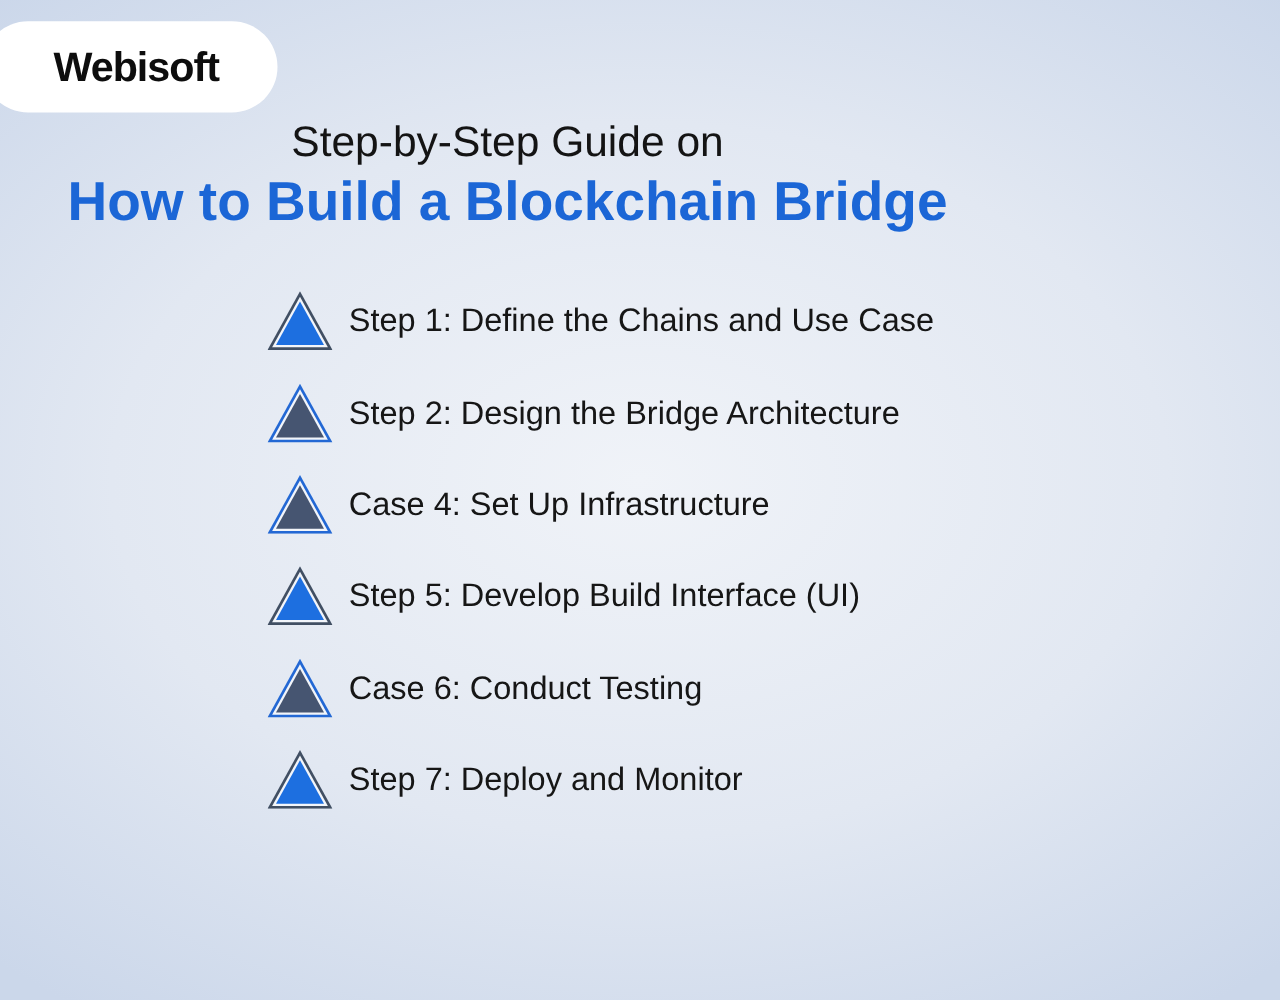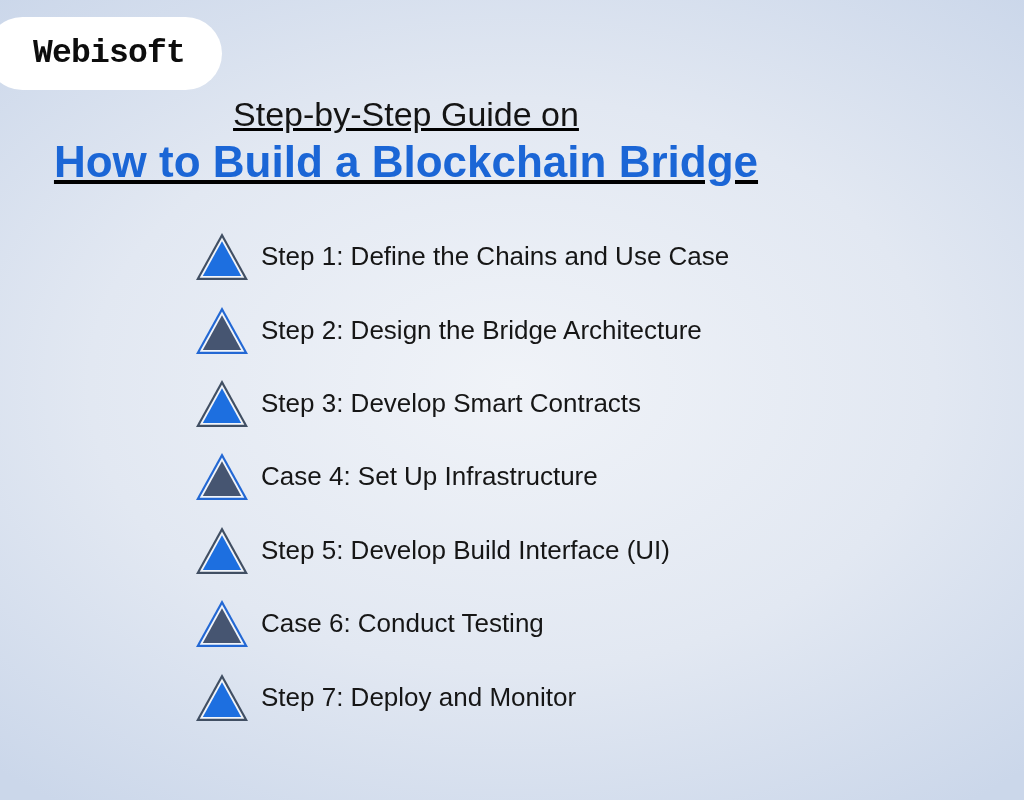--- a/index.html
+++ b/index.html
@@ -31,48 +31,46 @@
     display: flex;
     align-items: center;
     justify-content: center;
   }
   .logo-text {
     font-size: 33px;
     font-weight: 700;
     letter-spacing: -0.8px;
     color: #0d0d0d;
     padding-left: 10px;
-    font-family: Liberation Mono, monospace;
   }
 
   
   .title-block {
     position: absolute;
     top: 91px;
     left: 0;
     width: 812px;
     text-align: center;
     line-height: 47px;
-    text-decoration: underline;
   }
   .title-line1 {
     font-size: 34px;
     font-weight: 400;
     color: #141414;
   }
   .title-line2 {
     font-size: 44px;
     font-weight: 700;
     color: var(--accent);
   }
 
   
   .steps {
     position: absolute;
-    left: 196px;
+    left: 214px;
     top: 220px;
     display: flex;
     flex-direction: column;
   }
   .step-row {
     height: 73.4px;
     display: flex;
     align-items: center;
     gap: 13px;
   }
@@ -120,28 +118,20 @@
 
   <div class="step-row variant-dark">
     <svg width="52" height="47" viewBox="0 0 52 47" aria-hidden="true">
       <polygon class="tri-outer" points="26,0 52,47 0,47"></polygon>
       <polygon class="tri-ring" points="26,4.4 48.3,44.7 3.7,44.7"></polygon>
       <polygon class="tri-fill" points="26,8.2 45.2,42.9 6.8,42.9"></polygon>
     </svg>
     <span class="step-label">Step 2: Design the Bridge Architecture</span>
   </div>
 
-  <div class="step-row variant-blue">
-    <svg width="52" height="47" viewBox="0 0 52 47" aria-hidden="true">
-      <polygon class="tri-outer" points="26,0 52,47 0,47"></polygon>
-      <polygon class="tri-ring" points="26,4.4 48.3,44.7 3.7,44.7"></polygon>
-      <polygon class="tri-fill" points="26,8.2 45.2,42.9 6.8,42.9"></polygon>
-    </svg>
-    <span class="step-label">Step 3: Develop Smart Contracts</span>
-  </div>
 
   <div class="step-row variant-dark">
     <svg width="52" height="47" viewBox="0 0 52 47" aria-hidden="true">
       <polygon class="tri-outer" points="26,0 52,47 0,47"></polygon>
       <polygon class="tri-ring" points="26,4.4 48.3,44.7 3.7,44.7"></polygon>
       <polygon class="tri-fill" points="26,8.2 45.2,42.9 6.8,42.9"></polygon>
     </svg>
     <span class="step-label">Case 4: Set Up Infrastructure</span>
   </div>
 

